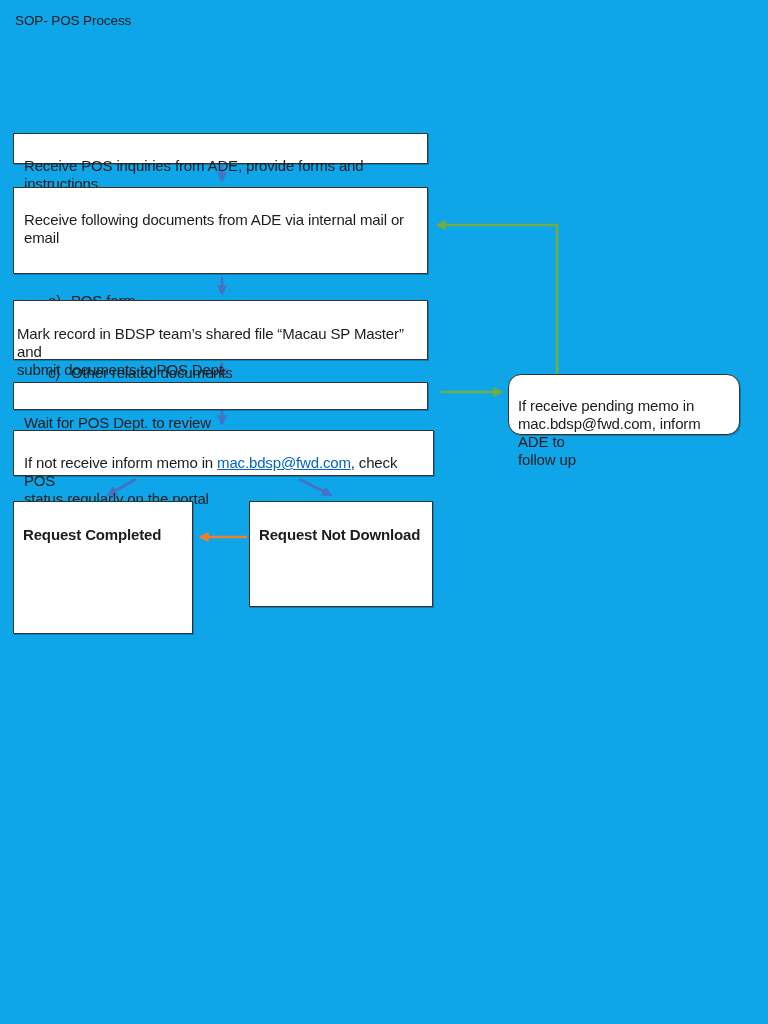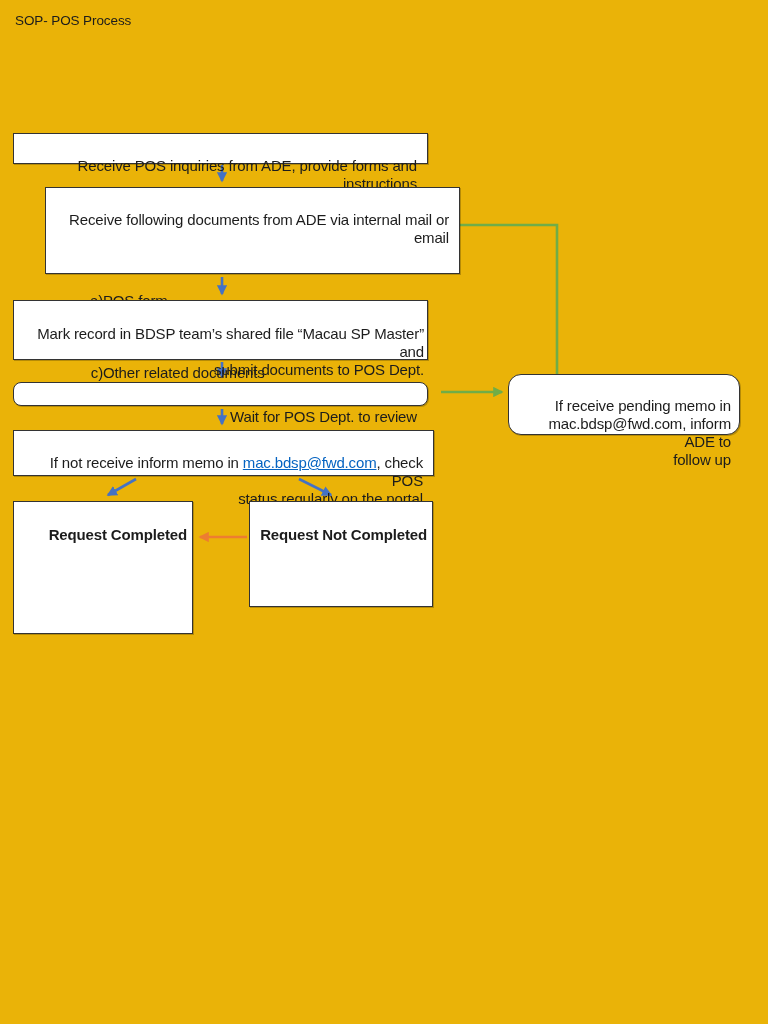--- a/index.html
+++ b/index.html
@@ -1,29 +1,29 @@
 <!DOCTYPE html>
 <html lang="en" style="--arrow-blue: #4472C4; --arrow-green: #70AD47; --arrow-orange: #ED7D31; --link-blue: #0563C1;"><head>
 <meta charset="utf-8">
 <style>
   html,body { margin:0; padding:0; background:#ffffff; }
   .page {
-    position:relative; width:768px; height:1024px; background:#eab308;
-    font-family:"Liberation Sans", sans-serif; color:#1c1c1c; overflow:hidden;text-align:right;
+    position:relative; width:768px; height:1024px; background:#0ea5e9;
+    font-family:"Liberation Sans", sans-serif; color:#1c1c1c; overflow:hidden;
   }
   .doc-title { position:absolute; left:15px; top:13px; font-size:13.5px; letter-spacing:-0.1px; }
   .fbox {
     position:absolute; box-sizing:border-box; background:#fff;
     border:1.5px solid #333; box-shadow:1px 1px 0 rgba(0,0,0,0.22);
     font-size:15px; line-height:18px; letter-spacing:-0.15px; white-space:pre-line;
   }
   .b1 { left:13px; top:133px; width:415px; height:31px; padding:5px 10px; }
-  .b2 { left:13px; top:187px; width:415px; height:87px; padding:5px 10px;margin-left:32px; }
+  .b2 { left:13px; top:187px; width:415px; height:87px; padding:5px 10px; }
   .b3 { left:13px; top:300px; width:415px; height:60px; padding:6px 3px; }
-  .b4 { left:13px; top:382px; width:415px; height:24px; padding:7px 10px;border-radius:8px; }
+  .b4 { left:13px; top:382px; width:415px; height:24px; padding:13px 10px; }
   .b5 { left:13px; top:430px; width:421px; height:46px; padding:5px 10px; }
   .b6 { left:13px; top:501px; width:180px; height:133px; padding:6px 5px 6px 9px; }
   .b7 { left:249px; top:501px; width:184px; height:106px; padding:6px 5px 6px 9px; }
   .br { left:508px; top:374px; width:232px; height:61px; padding:4px 8px 4px 9px;border-radius:13px; }
   .list { margin-top:9px; }
   .list-row { display:flex; }
   .list-marker { width:23px; margin-left:24px; flex:0 0 auto; }
   .bold-head { font-weight:bold; margin-bottom:24px; }
   .email-link { color:var(--link-blue,#0563C1); text-decoration:underline; cursor:pointer; }
   .arrows { position:absolute; left:0; top:0; pointer-events:none; }
@@ -98,21 +98,21 @@
   <div class="fbox b5">
     <span>If not receive inform memo in </span><a class="email-link">mac.bdsp@fwd.com</a><span>, check POS
 status regularly on the portal</span>
   </div>
 
   <div class="fbox b6">
     <div class="bold-head">Request Completed</div>
   </div>
 
   <div class="fbox b7">
-    <div class="bold-head">Request Not Completed</div>
+    <div class="bold-head">Request Not Download</div>
   </div>
 
   <div class="fbox br">
     <span>If receive pending memo in
 mac.bdsp@fwd.com, inform ADE to
 follow up</span>
   </div>
 
 </div>
 

